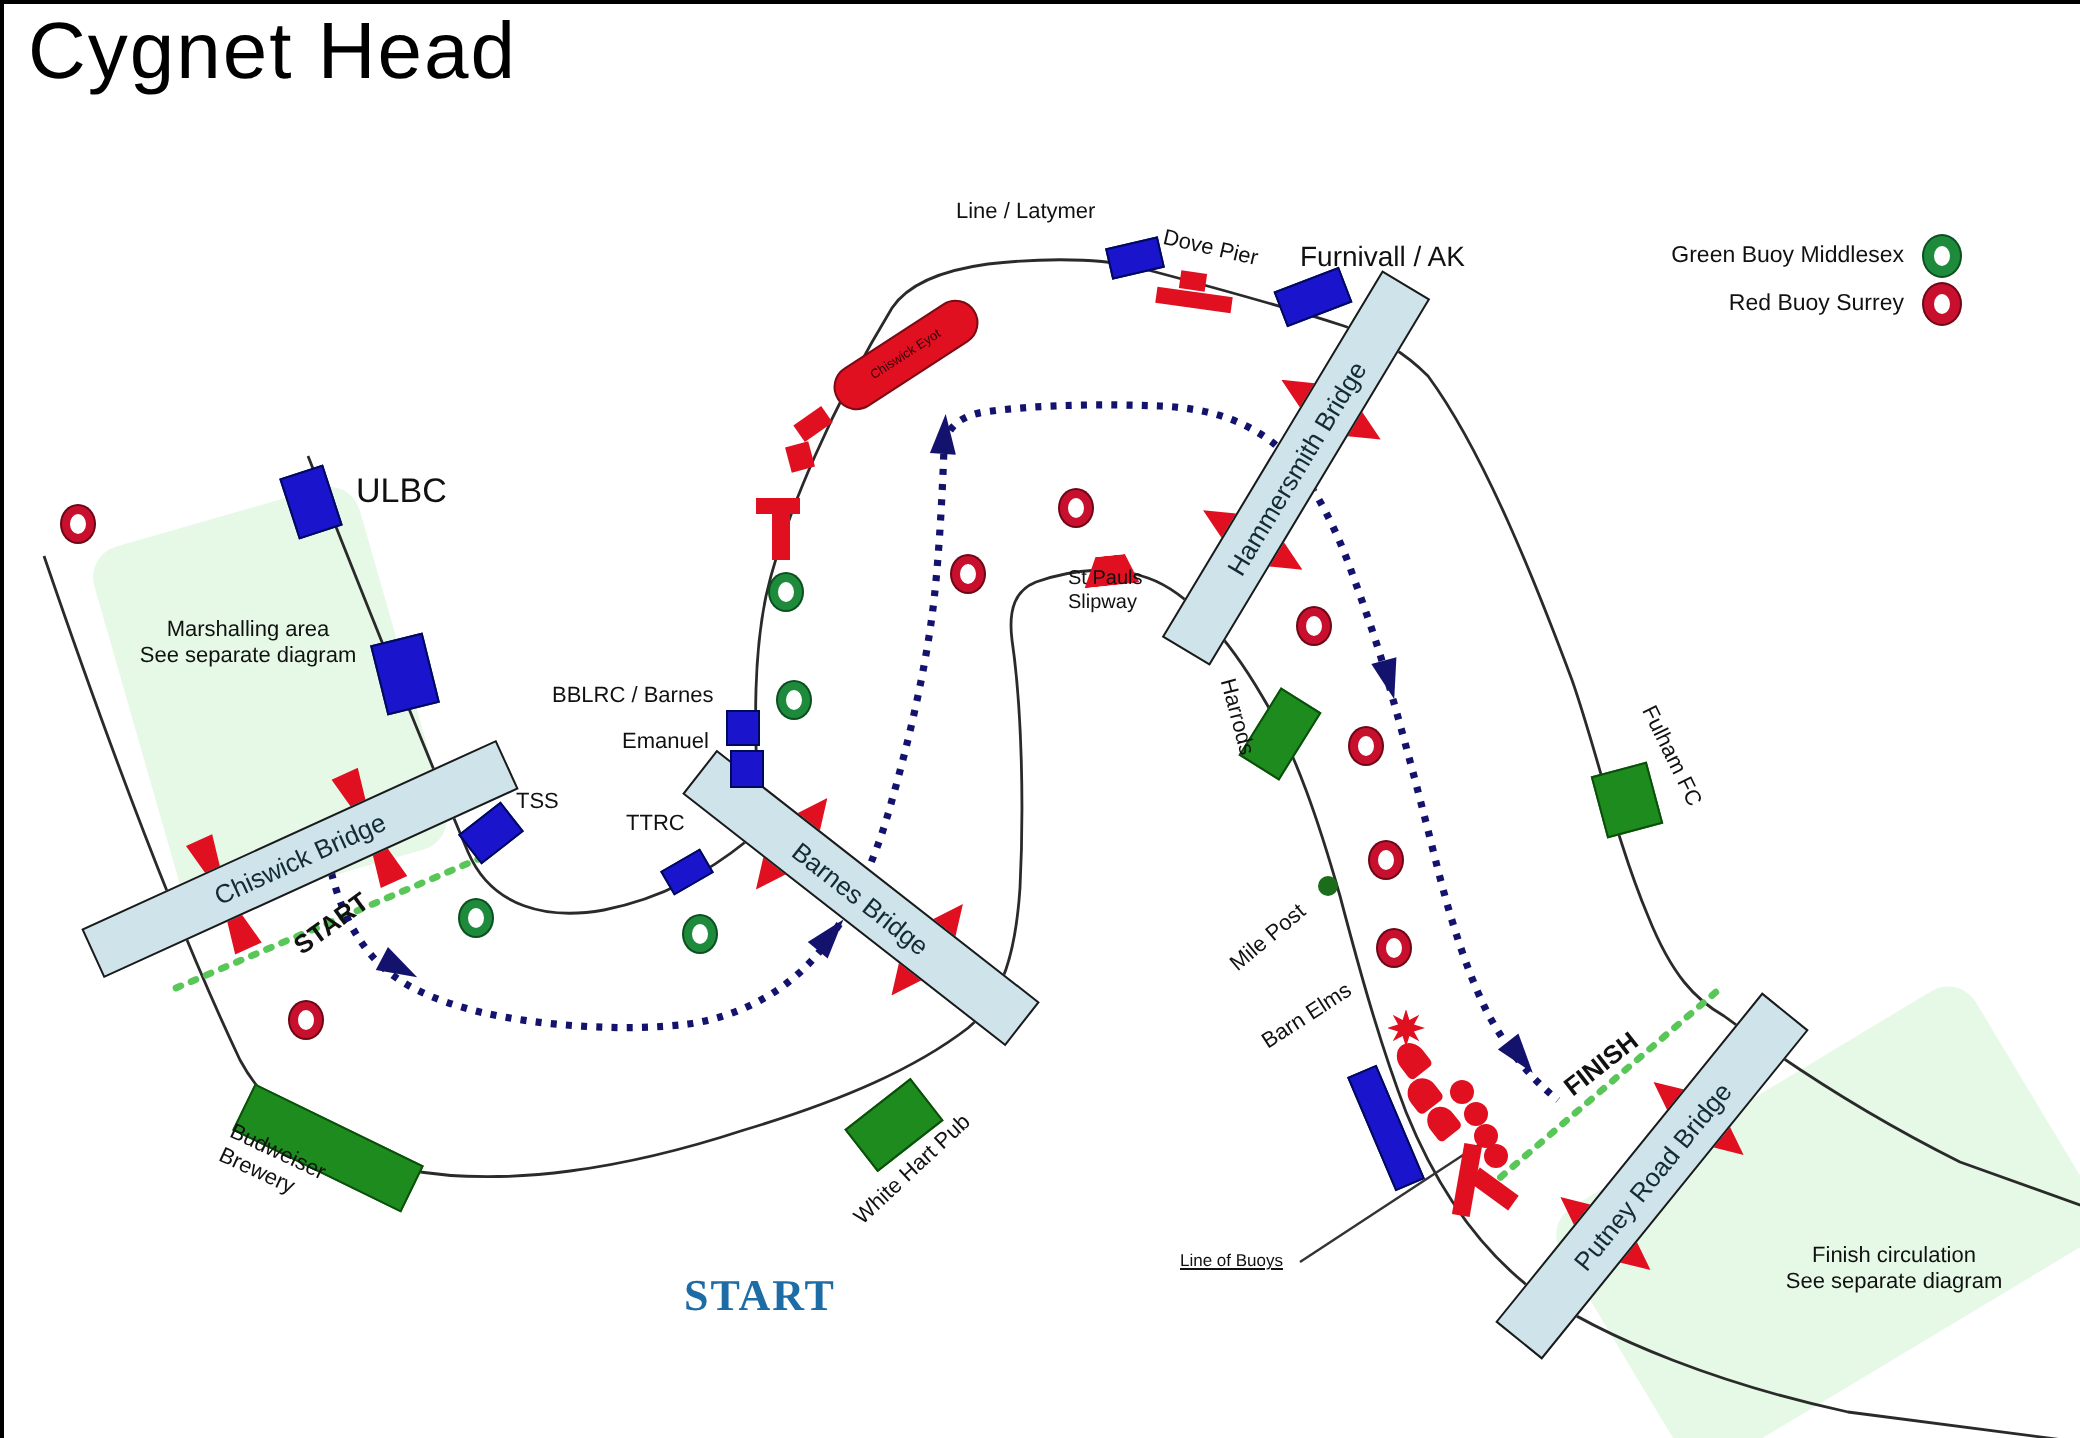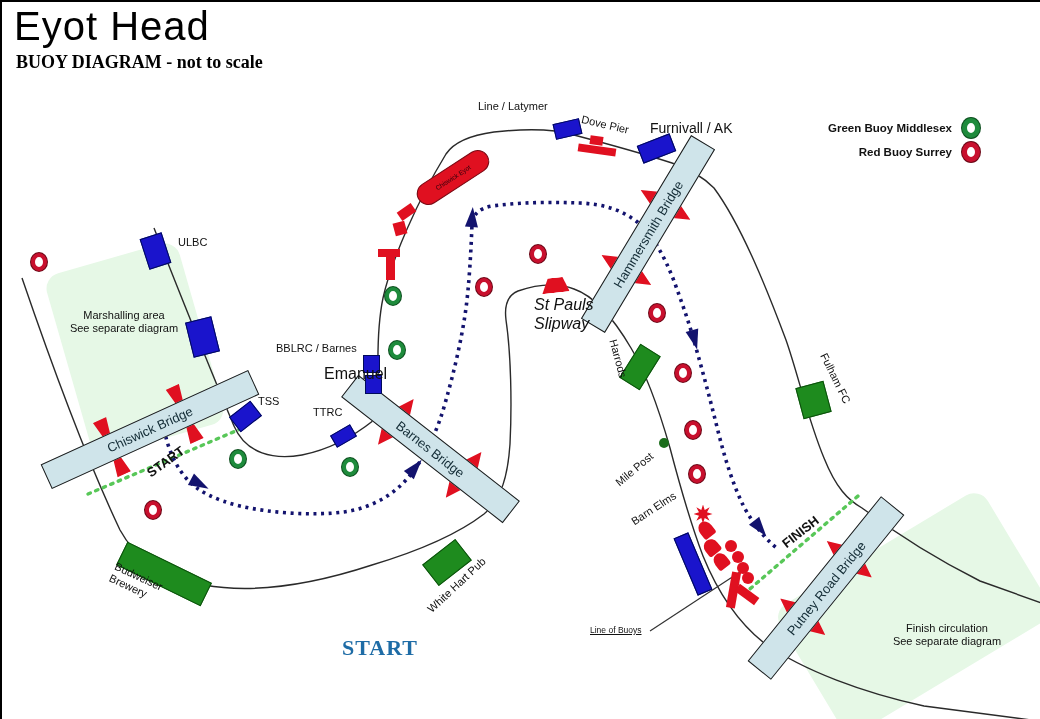--- a/index.html
+++ b/index.html
@@ -6,38 +6,37 @@
   #page{position:relative;width:1040px;height:719px;background:#fff;overflow:hidden;
         border-top:2px solid #000;border-left:2px solid #000;
         font-family:"Liberation Sans",sans-serif;}
   #map{position:absolute;inset:0;}
   .abs{position:absolute;}
   #title{position:absolute;left:12px;top:2px;font-size:40px;color:#000;letter-spacing:1px;}
   #subtitle{position:absolute;left:14px;top:50px;font-family:"Liberation Serif",serif;
             font-weight:bold;font-size:18px;color:#000;}
   .region{position:absolute;font-family:"Liberation Serif",serif;font-weight:bold;
           font-size:22px;letter-spacing:1px;}
-  #legend{position:absolute;right:62px;top:116px;text-align:center;font-weight:bold;}
+  #legend{position:absolute;right:62px;top:116px;text-align:center;}
   .legend-row{display:flex;align-items:center;justify-content:flex-end;margin-bottom:4px;}
   .legend-row span{font-size:11.5px;color:#111;margin-right:10px;}
   .buoy{border-radius:50%;background:#fff;box-sizing:content-box;}
   .area{position:absolute;border-radius:16px;}
   .band{position:absolute;inset:0;border:1.5px solid #1a1a1a;display:flex;
         align-items:center;justify-content:center;}
   .band span{font-size:13px;color:#122b35;white-space:nowrap;}
   .pier{position:absolute;}
   .lbl{position:absolute;color:#111;white-space:pre-line;line-height:1.18;transform-origin:0 0;}
   .island-label{font-size:6.5px;color:#30000a;white-space:nowrap;}
 </style>
 </head>
 <body>
 
 <div id="page">
-  <div id="title">Eyot Head</div>
-  <div id="subtitle">BUOY DIAGRAM  - not to scale</div>
+  <div id="title">Cygnet Head</div>
 
   <div id="map">
       <div class="abs area" style="left: 64px; top: 253px; width: 138px; height: 188px; transform: rotate(-16deg); background: rgb(230, 248, 230);"></div>
       <div class="abs area" style="left: 791px; top: 537px; width: 242px; height: 148px; transform: rotate(-31deg); background: rgb(230, 248, 230);"></div>
       <svg width="1040" height="719" style="position: absolute; left: 0px; top: 0px;">
         <path d="M 152 226 C 178 292 206 362 232 424 C 244 452 272 458 300 453 C 330 447 352 434 372 418 C 376 414 377 406 377 396 C 375 358 375 325 381 296 C 390 256 416 198 444 152 C 452 140 470 133 492 130 C 528 126 556 128 572 133 C 606 142 642 152 670 161 C 688 167 700 174 712 186 C 740 224 766 290 784 338 C 796 372 806 418 822 456 C 834 486 846 498 860 506 C 892 530 932 556 978 579 L 1045 603" fill="none" stroke="#2a2a2a" stroke-width="1.4"></path>
         <path d="M 20 276 C 46 352 82 452 118 528 C 134 558 166 575 202 583 C 252 592 312 582 370 563 C 420 548 456 532 482 512 C 500 497 506 472 508 442 C 510 402 509 352 504 318 C 502 302 506 293 516 289 C 536 282 556 281 572 287 C 592 294 612 317 629 346 C 646 374 658 411 668 446 C 678 484 688 520 701 554 C 716 591 737 621 762 641 C 802 669 862 691 922 704 L 1045 720" fill="none" stroke="#2a2a2a" stroke-width="1.4"></path>
         <line x1="86" y1="492" x2="243" y2="425" stroke="#58c758" stroke-width="3.4" stroke-dasharray="2.6 5.6" stroke-linecap="round"></line>
         <line x1="742" y1="592" x2="856" y2="494" stroke="#58c758" stroke-width="3.4" stroke-dasharray="2.6 5.6" stroke-linecap="round"></line>
         <line x1="648" y1="629" x2="741" y2="568" stroke="#333" stroke-width="1.2"></line>
@@ -118,28 +117,28 @@
       <div class="abs" style="left: 473.5px; top: 275.5px; width: 8px; height: 10px; border: 4.5px solid rgb(200, 16, 46); border-radius: 50%; background: rgb(255, 255, 255); box-shadow: rgb(109, 7, 22) 0px 0px 0px 1px;"></div>
       <div class="abs" style="left: 527.5px; top: 242.5px; width: 8px; height: 10px; border: 4.5px solid rgb(200, 16, 46); border-radius: 50%; background: rgb(255, 255, 255); box-shadow: rgb(109, 7, 22) 0px 0px 0px 1px;"></div>
       <div class="abs" style="left: 646.5px; top: 301.5px; width: 8px; height: 10px; border: 4.5px solid rgb(200, 16, 46); border-radius: 50%; background: rgb(255, 255, 255); box-shadow: rgb(109, 7, 22) 0px 0px 0px 1px;"></div>
       <div class="abs" style="left: 672.5px; top: 361.5px; width: 8px; height: 10px; border: 4.5px solid rgb(200, 16, 46); border-radius: 50%; background: rgb(255, 255, 255); box-shadow: rgb(109, 7, 22) 0px 0px 0px 1px;"></div>
       <div class="abs" style="left: 682.5px; top: 418.5px; width: 8px; height: 10px; border: 4.5px solid rgb(200, 16, 46); border-radius: 50%; background: rgb(255, 255, 255); box-shadow: rgb(109, 7, 22) 0px 0px 0px 1px;"></div>
       <div class="abs" style="left: 686.5px; top: 462.5px; width: 8px; height: 10px; border: 4.5px solid rgb(200, 16, 46); border-radius: 50%; background: rgb(255, 255, 255); box-shadow: rgb(109, 7, 22) 0px 0px 0px 1px;"></div>
       <div class="abs" style="left: 657px; top: 436px; width: 10px; height: 10px; border-radius: 50%; background: rgb(27, 109, 27);"></div>
       <div class="abs lbl" style="left: 476px; top: 98px; font-size: 11px; transform: none; white-space: pre-line;">Line / Latymer</div>
       <div class="abs lbl" style="left: 581px; top: 111px; font-size: 11px; transform: rotate(13deg); white-space: pre-line;">Dove Pier</div>
       <div class="abs lbl" style="left: 648px; top: 118px; font-size: 14px; transform: none; white-space: pre-line;">Furnivall / AK</div>
-      <div class="abs lbl" style="left: 176px; top: 234px; font-size: 11px; transform: none; white-space: pre-line;">ULBC</div>
+      <div class="abs lbl" style="left: 176px; top: 234px; font-size: 17px; transform: none; white-space: pre-line;">ULBC</div>
       <div class="abs lbl" style="left: 55px; top: 307px; font-size: 11px; transform: none; width: 134px; text-align: center; white-space: pre-line;">Marshalling area
 See separate diagram</div>
       <div class="abs lbl" style="left: 274px; top: 340px; font-size: 11px; transform: none; white-space: pre-line;">BBLRC  / Barnes</div>
-      <div class="abs lbl" style="left: 322px; top: 363px; font-size: 16px; transform: none; white-space: pre-line;">Emanuel</div>
+      <div class="abs lbl" style="left: 309px; top: 363px; font-size: 11px; transform: none; white-space: pre-line;">Emanuel</div>
       <div class="abs lbl" style="left: 256px; top: 393px; font-size: 11px; transform: none; white-space: pre-line;">TSS</div>
       <div class="abs lbl" style="left: 311px; top: 404px; font-size: 11px; transform: none; white-space: pre-line;">TTRC</div>
-      <div class="abs lbl" style="left: 532px; top: 294px; font-size: 16px; transform: none; white-space: pre-line; font-style: italic;">St Pauls
+      <div class="abs lbl" style="left: 532px; top: 282px; font-size: 10px; transform: none; white-space: pre-line;">St Pauls
 Slipway</div>
       <div class="abs lbl" style="left: 617px; top: 336px; font-size: 11px; transform: rotate(75deg); white-space: pre-line;">Harrods</div>
       <div class="abs lbl" style="left: 827px; top: 349px; font-size: 11px; transform: rotate(64deg); white-space: pre-line;">Fulham FC</div>
       <div class="abs lbl" style="left: 611px; top: 477px; font-size: 11px; transform: rotate(-40deg); white-space: pre-line;">Mile Post</div>
       <div class="abs lbl" style="left: 627px; top: 515px; font-size: 11px; transform: rotate(-33deg); white-space: pre-line;">Barn Elms</div>
       <div class="abs lbl" style="left: 423px; top: 604px; font-size: 11px; transform: rotate(-43deg); white-space: pre-line;">White Hart Pub</div>
       <div class="abs lbl" style="left: 116px; top: 558px; font-size: 11px; transform: rotate(25deg); white-space: pre-line;">Budweiser
 Brewery</div>
       <div class="abs lbl" style="left: 142px; top: 466px; font-size: 13px; transform: rotate(-36deg); font-weight: bold; white-space: pre-line;">START</div>
       <div class="abs lbl" style="left: 777px; top: 537px; font-size: 13px; transform: rotate(-38deg); font-weight: bold; white-space: pre-line;">FINISH</div>

